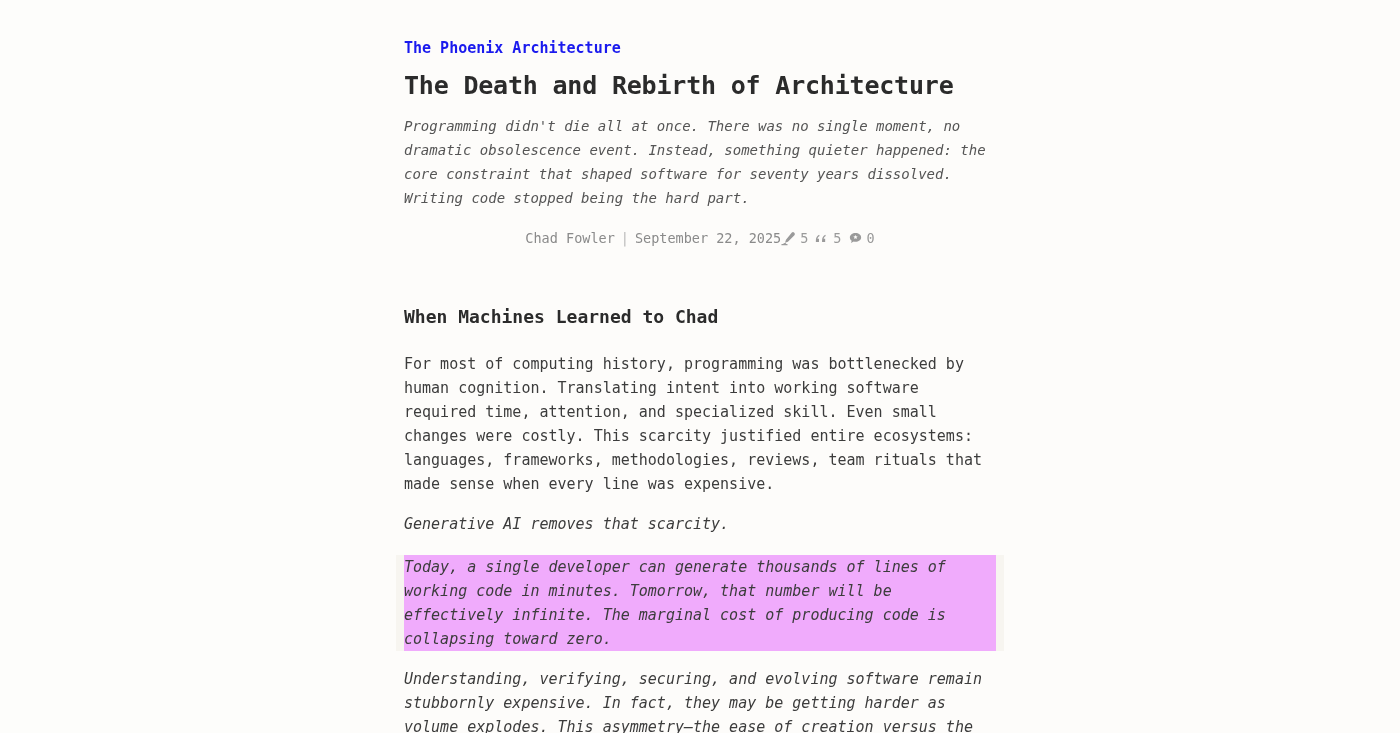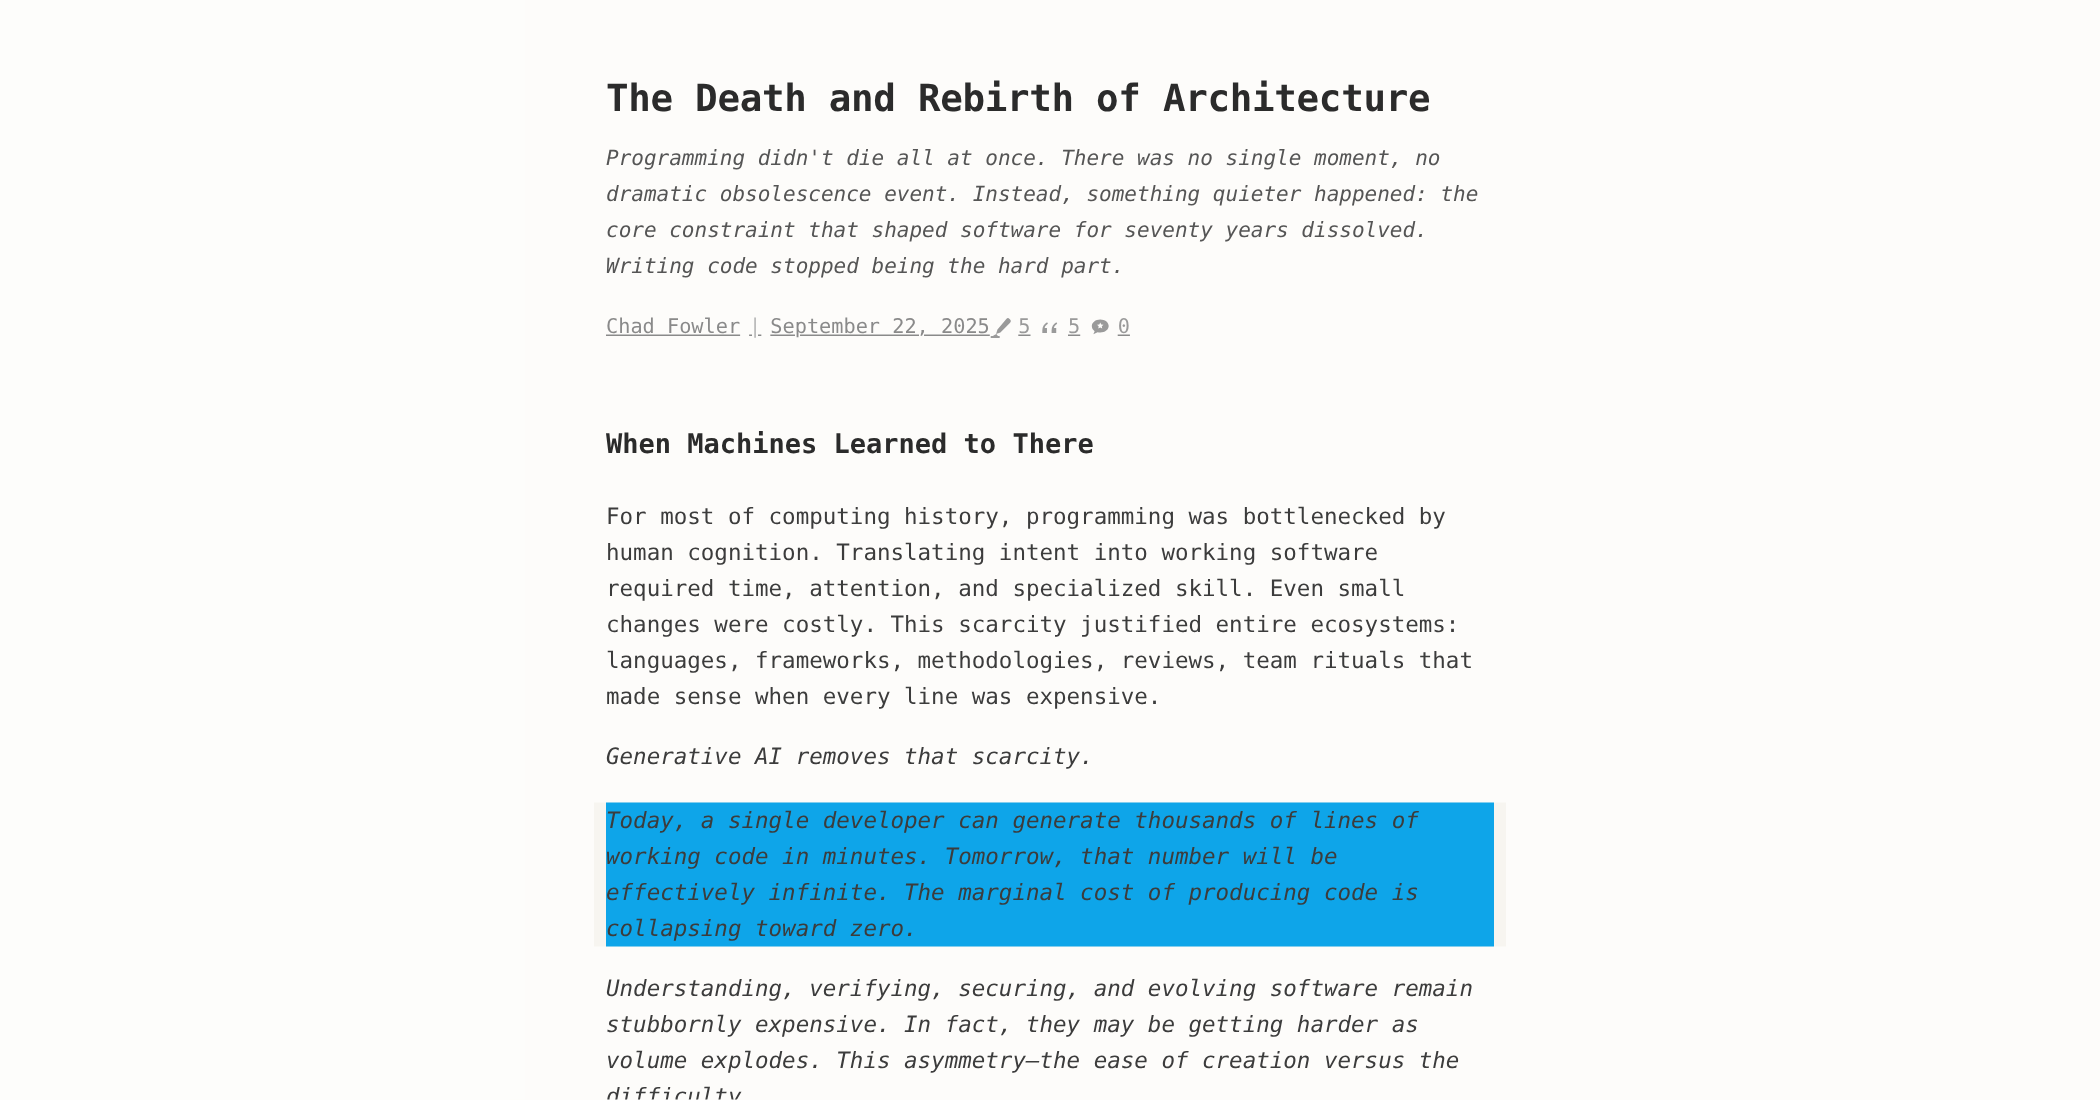--- a/index.html
+++ b/index.html
@@ -64,25 +64,24 @@
     margin: 12px 0 0 0;
     font-size: 14px;
     font-style: italic;
     color: #555555;
     line-height: 24px;
   }
   .article-meta {
     margin-top: 19px;
     display: flex;
     align-items: center;
-    justify-content: flex-start;
+    justify-content: center;
     font-size: 13.5px;
     color: #8a8a8a;
     line-height: 18px;
-    text-decoration: underline;
   }
   .meta-left {
     display: flex;
     align-items: center;
     gap: 0px;
     white-space: nowrap;
   }
   .meta-author {
     color: #8a8a8a;
     cursor: pointer;
@@ -135,37 +134,38 @@
     margin: 0;
     padding: 0;
     font-size: 15px;
     color: #3c3c3c;
     line-height: 24px;
   }
   .para + .para { margin-top: 16px; font-style: italic; }
   .section-heading + .para { margin-top: 23px; }
 
   .para.highlight {
-    background: #0ea5e9;
+    background: #f0abfc;
     box-shadow: -8px 0 0 0 #f7f5f0, 8px 0 0 0 #f7f5f0;
     margin-top: 19px;
   }
   .para-gap-lg { margin-top: 16px; }
 </style>
 </head>
 <body>
 
 <div id="page">
 
   <div class="gutter-left"></div>
 
   <div class="article-column">
 
     <div class="article-header">
 
+      <a class="publication-link">The Phoenix Architecture</a>
 
       <h1 class="article-title">The Death and Rebirth of Architecture</h1>
 
       <p class="article-subtitle">Programming didn't die all at once. There was no single moment, no dramatic obsolescence event. Instead, something quieter happened: the core constraint that shaped software for seventy years dissolved. Writing code stopped being the hard part.</p>
 
       <div class="article-meta">
 
         <div class="meta-left">
           <span class="meta-author">Chad Fowler</span>
           <span class="meta-sep">|</span>
@@ -204,21 +204,21 @@
             </span>
             <span class="count">0</span>
           </span>
 
         </div>
       </div>
     </div>
 
     <div class="article-body">
 
-      <h2 class="section-heading">When Machines Learned to There</h2>
+      <h2 class="section-heading">When Machines Learned to Chad</h2>
 
       <p class="para">For most of computing history, programming was bottlenecked by human cognition. Translating intent into working software required time, attention, and specialized skill. Even small changes were costly. This scarcity justified entire ecosystems: languages, frameworks, methodologies, reviews, team rituals that made sense when every line was expensive.</p>
 
       <p class="para">Generative AI removes that scarcity.</p>
 
       <p class="para highlight">Today, a single developer can generate thousands of lines of working code in minutes. Tomorrow, that number will be effectively infinite. The marginal cost of producing code is collapsing toward zero.</p>
 
 
       <p class="para para-gap-lg">Understanding, verifying, securing, and evolving software remain stubbornly expensive. In fact, they may be getting harder as volume explodes. This asymmetry—the ease of creation versus the difficulty</p>
 

